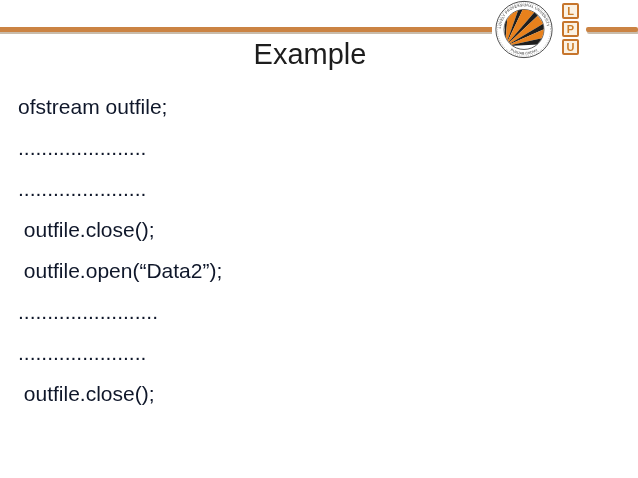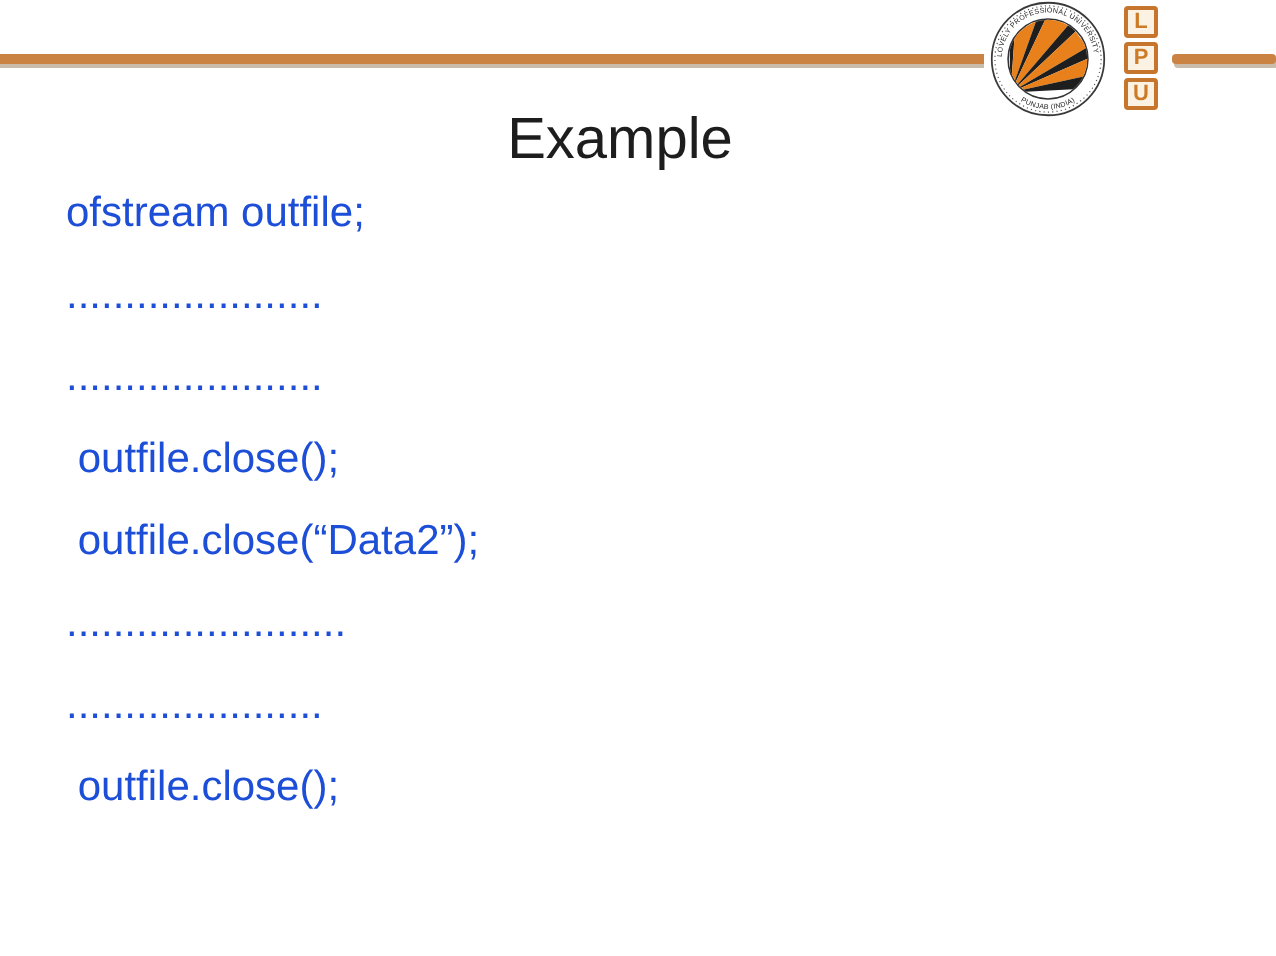--- a/index.html
+++ b/index.html
@@ -37,30 +37,30 @@
     border:2px solid #c6752c;
     border-radius:2px;
     background:#fbf2e4;
     color:#cc7c27;
     font-weight:bold;
     font-size:11px; line-height:12px;
     text-align:center;
   }
   
   .title {
-    position:absolute; top:54px; left:0; width:620px;
+    position:absolute; top:38px; left:0; width:620px;
     text-align:center;
     font-size:29px;
     color:#1d1d1d;
   }
   
   .code {
-    position:absolute; top:86px; left:33px;
+    position:absolute; top:86px; left:18px;
     font-size:21px;
-    color:#1d4ed8;
+    color:#0f172a;
   }
   .code-line {
     height:41px; line-height:41px;
     white-space:pre;
   }
 </style>
 </head>
 <body>
 
 <div class="slide">
@@ -105,19 +105,19 @@
       </div>
   </div>
 
   <div class="title">Example</div>
 
   <div class="code">
       <div class="code-line">ofstream outfile;</div>
       <div class="code-line">......................</div>
       <div class="code-line">......................</div>
       <div class="code-line"> outfile.close();</div>
-      <div class="code-line"> outfile.close(“Data2”);</div>
+      <div class="code-line"> outfile.open(“Data2”);</div>
       <div class="code-line">........................</div>
       <div class="code-line">......................</div>
       <div class="code-line"> outfile.close();</div>
     </div>
 
 </div>
 
 </body></html>

